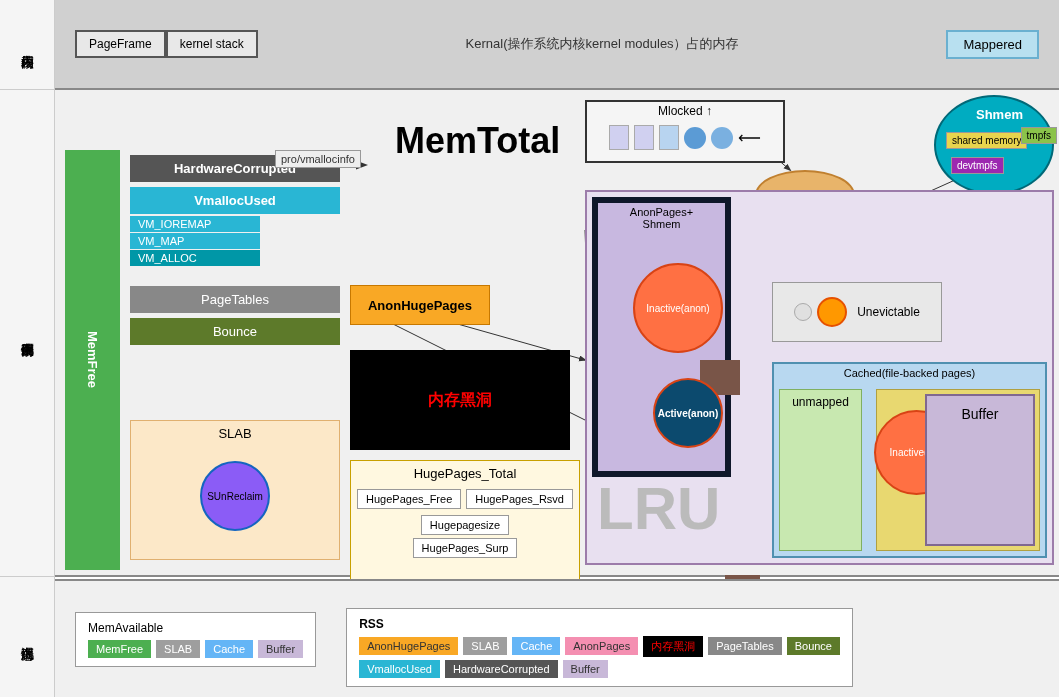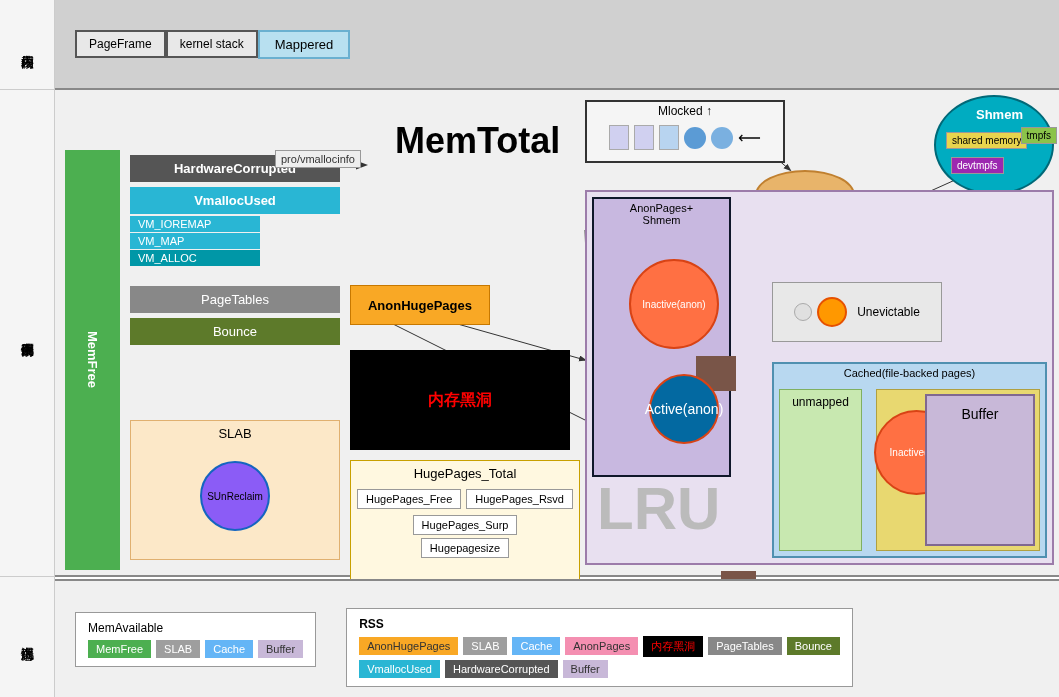--- a/index.html
+++ b/index.html
@@ -242,38 +242,38 @@
     .lru-label {
       position: absolute;
       left: 10px; bottom: 20px;
       font-size: 60px; font-weight: bold; color: #bbb;
     }
 
     
     .anonpages-shmem {
       position: absolute;
       left: 5px; top: 5px; width: 139px; height: 280px;
-      background: #c8b8e0; border: 2px solid #0f172a;
+      background: #c8b8e0; border: 6px solid #0f172a;
     }
     .anonpages-title { font-size: 11px; text-align: center; padding: 3px; }
 
     
     .inactive-anon-circle {
       width: 90px; height: 90px; border-radius: 50%;
       background: #ff7043; border: 2px solid #d84315;
       position: absolute; left: 35px; top: 60px;
       display: flex; align-items: center; justify-content: center;
       font-size: 10px; text-align: center; color: #fff;
     }
     .active-anon-circle {
       width: 70px; height: 70px; border-radius: 50%;
-      background: #0369a1; border: 2px solid #d84315;
+      background: #0c4a6e; border: 2px solid #d84315;
       position: absolute; left: 55px; top: 175px;
       display: flex; align-items: center; justify-content: center;
-      font-size: 14px; text-align: center; color: #fff;
+      font-size: 10px; text-align: center; color: #fff; font-weight: bold;
     }
     .anon-small-square {
       width: 40px; height: 35px; background: #795548;
       position: absolute; left: 65px; top: 95px;
     }
     .anon-small-square2 {
       width: 35px; height: 30px; background: #795548;
       position: absolute; left: 70px; top: 195px;
     }
 
@@ -399,20 +399,23 @@
 
 <div class="main-content">
 
   <div class="kernel-section">
     <div class="kernel-box">
       <span>PageFrame</span>
     </div>
     <div class="kernel-box">
       <span>kernel stack</span>
     </div>
+    <div class="kernel-label">
+      <span>Kernal(操作系统内核kernel modules）占的内存</span>
+    </div>
     <div class="mappered-box">
       <span>Mappered</span>
     </div>
   </div>
 
   <div class="memory-section">
 
     <svg class="arrows-svg">
 
       <line x1="220" y1="75" x2="310" y2="75" stroke="#333" stroke-width="1.5" marker-end="url(#arrow)"></line>
@@ -496,25 +499,25 @@
         <span>HugePages_Total</span>
       </div>
       <div class="hugepages-row">
         <div class="hugepages-cell">
           <span>HugePages_Free</span>
         </div>
         <div class="hugepages-cell">
           <span>HugePages_Rsvd</span>
         </div>
       </div>
+      <div style="text-align:center; margin: 3px 0;">
+        <span class="hugepages-single">Hugepagesize</span>
+      </div>
       <div style="text-align:center;">
         <span class="hugepages-single">HugePages_Surp</span>
-      </div>
-      <div style="text-align:center; margin: 3px 0;">
-        <span class="hugepages-single">Hugepagesize</span>
       </div>
     </div>
 
     <div class="mlocked-box">
       <div class="mlocked-title">
         <span>Mlocked</span> ↑
       </div>
       <div class="mlocked-shapes">
         <div class="mlocked-rect"></div>
         <div class="mlocked-rect"></div>

